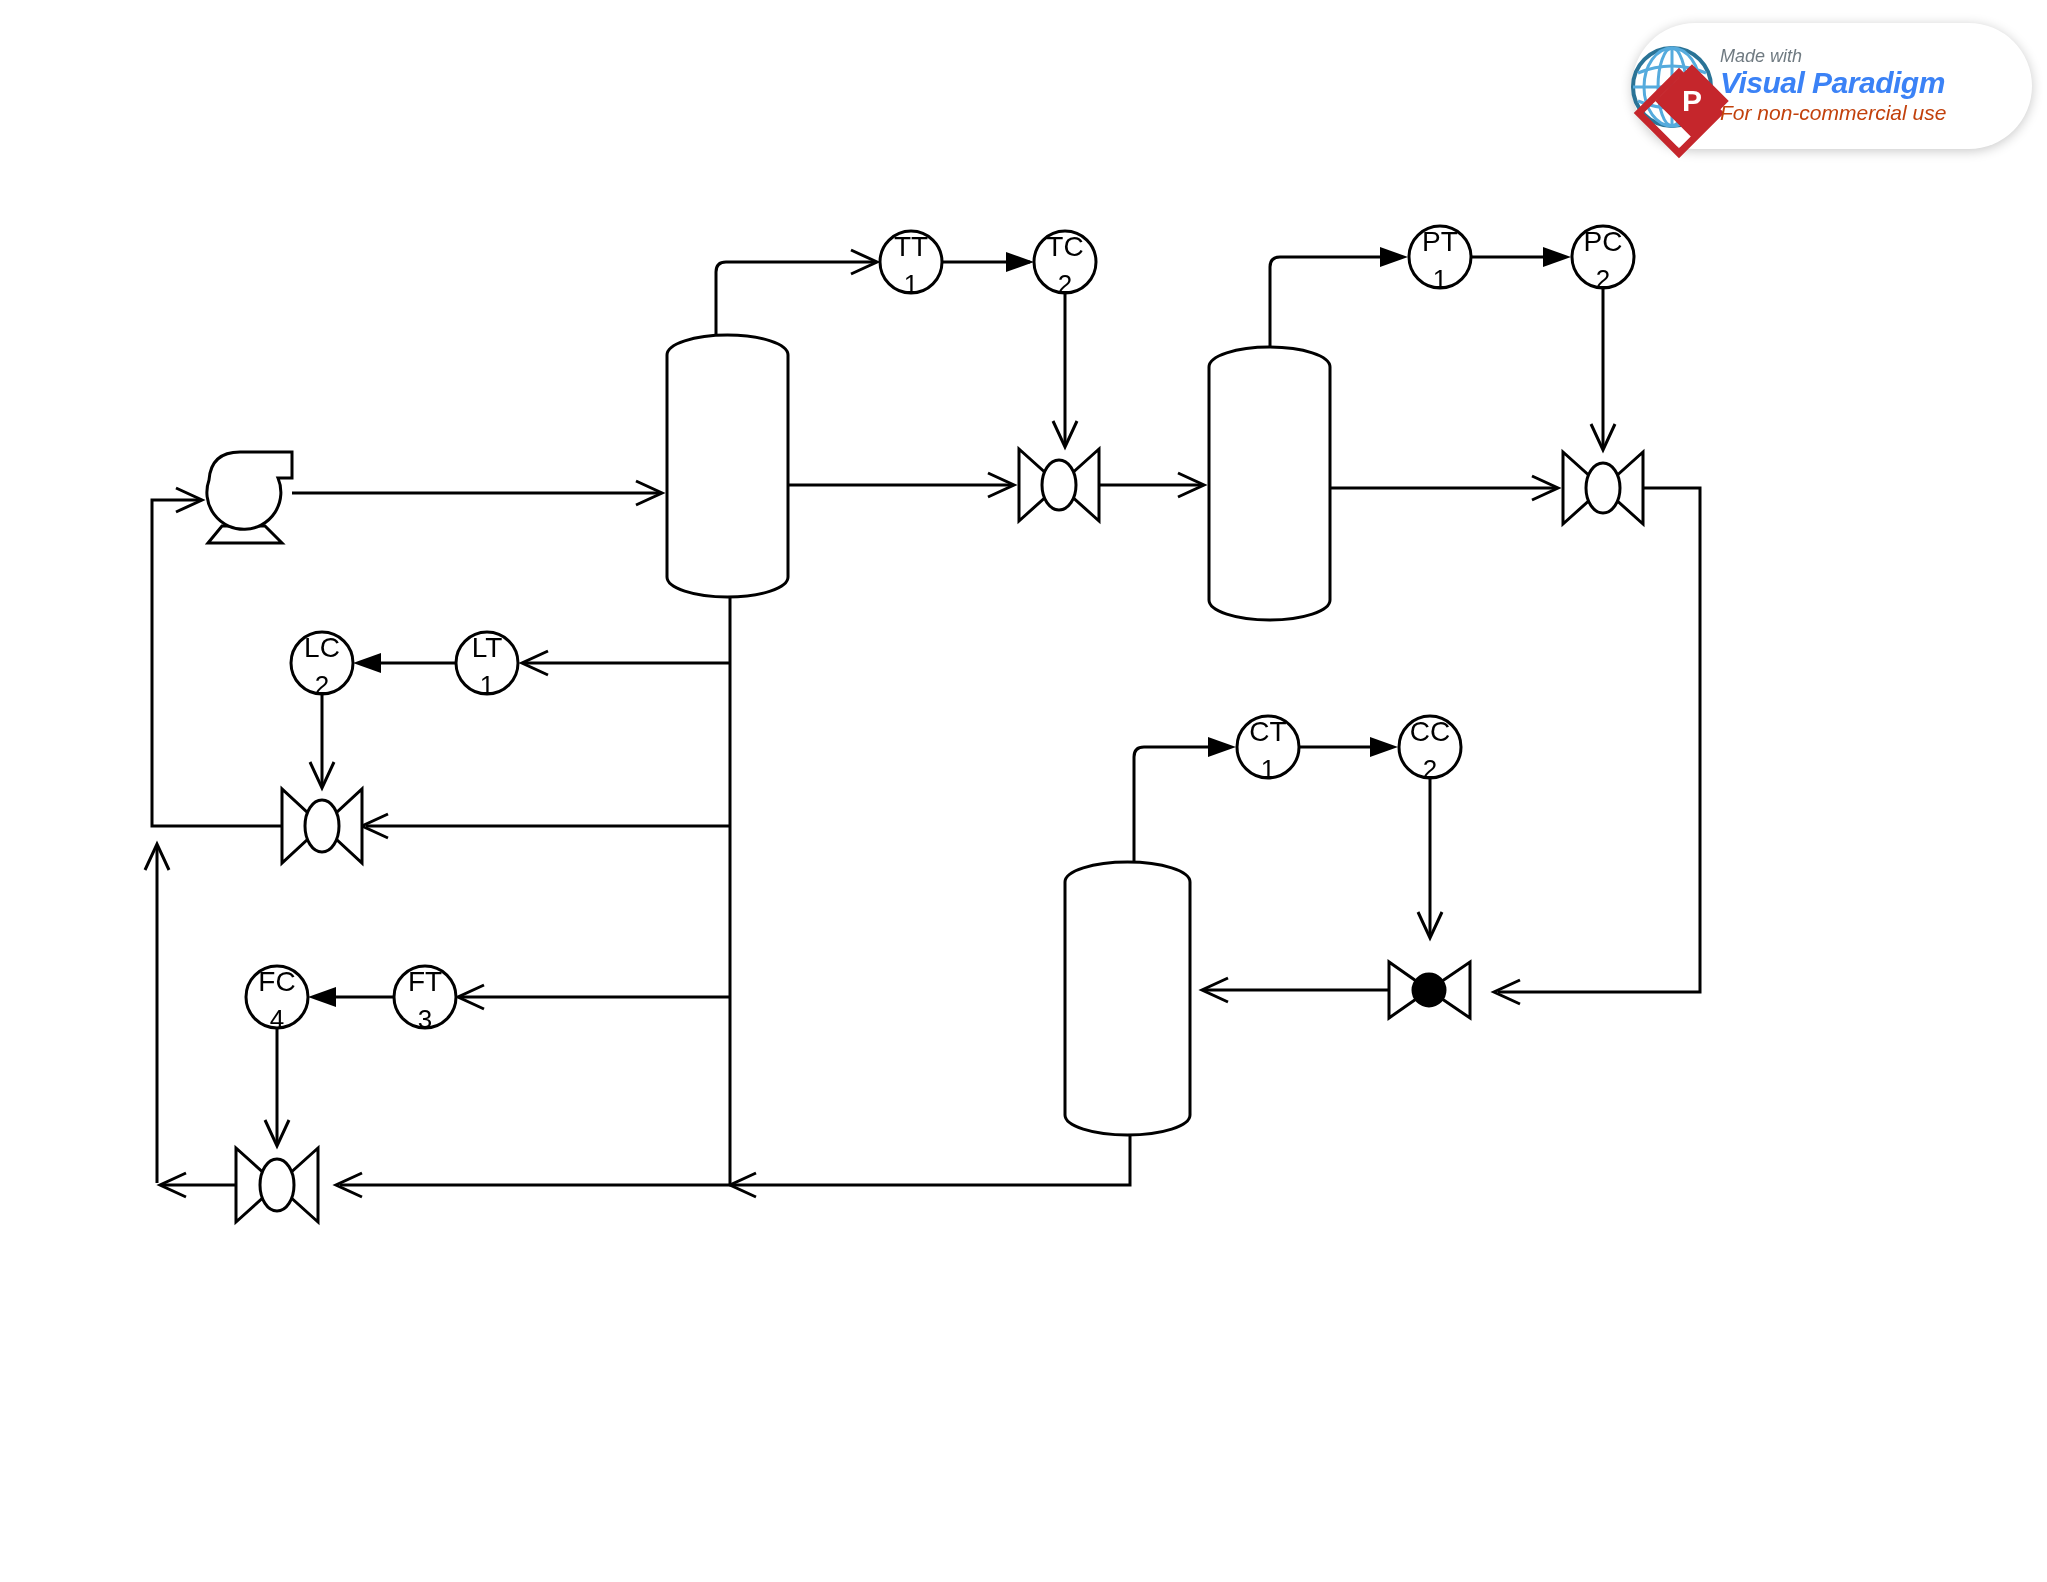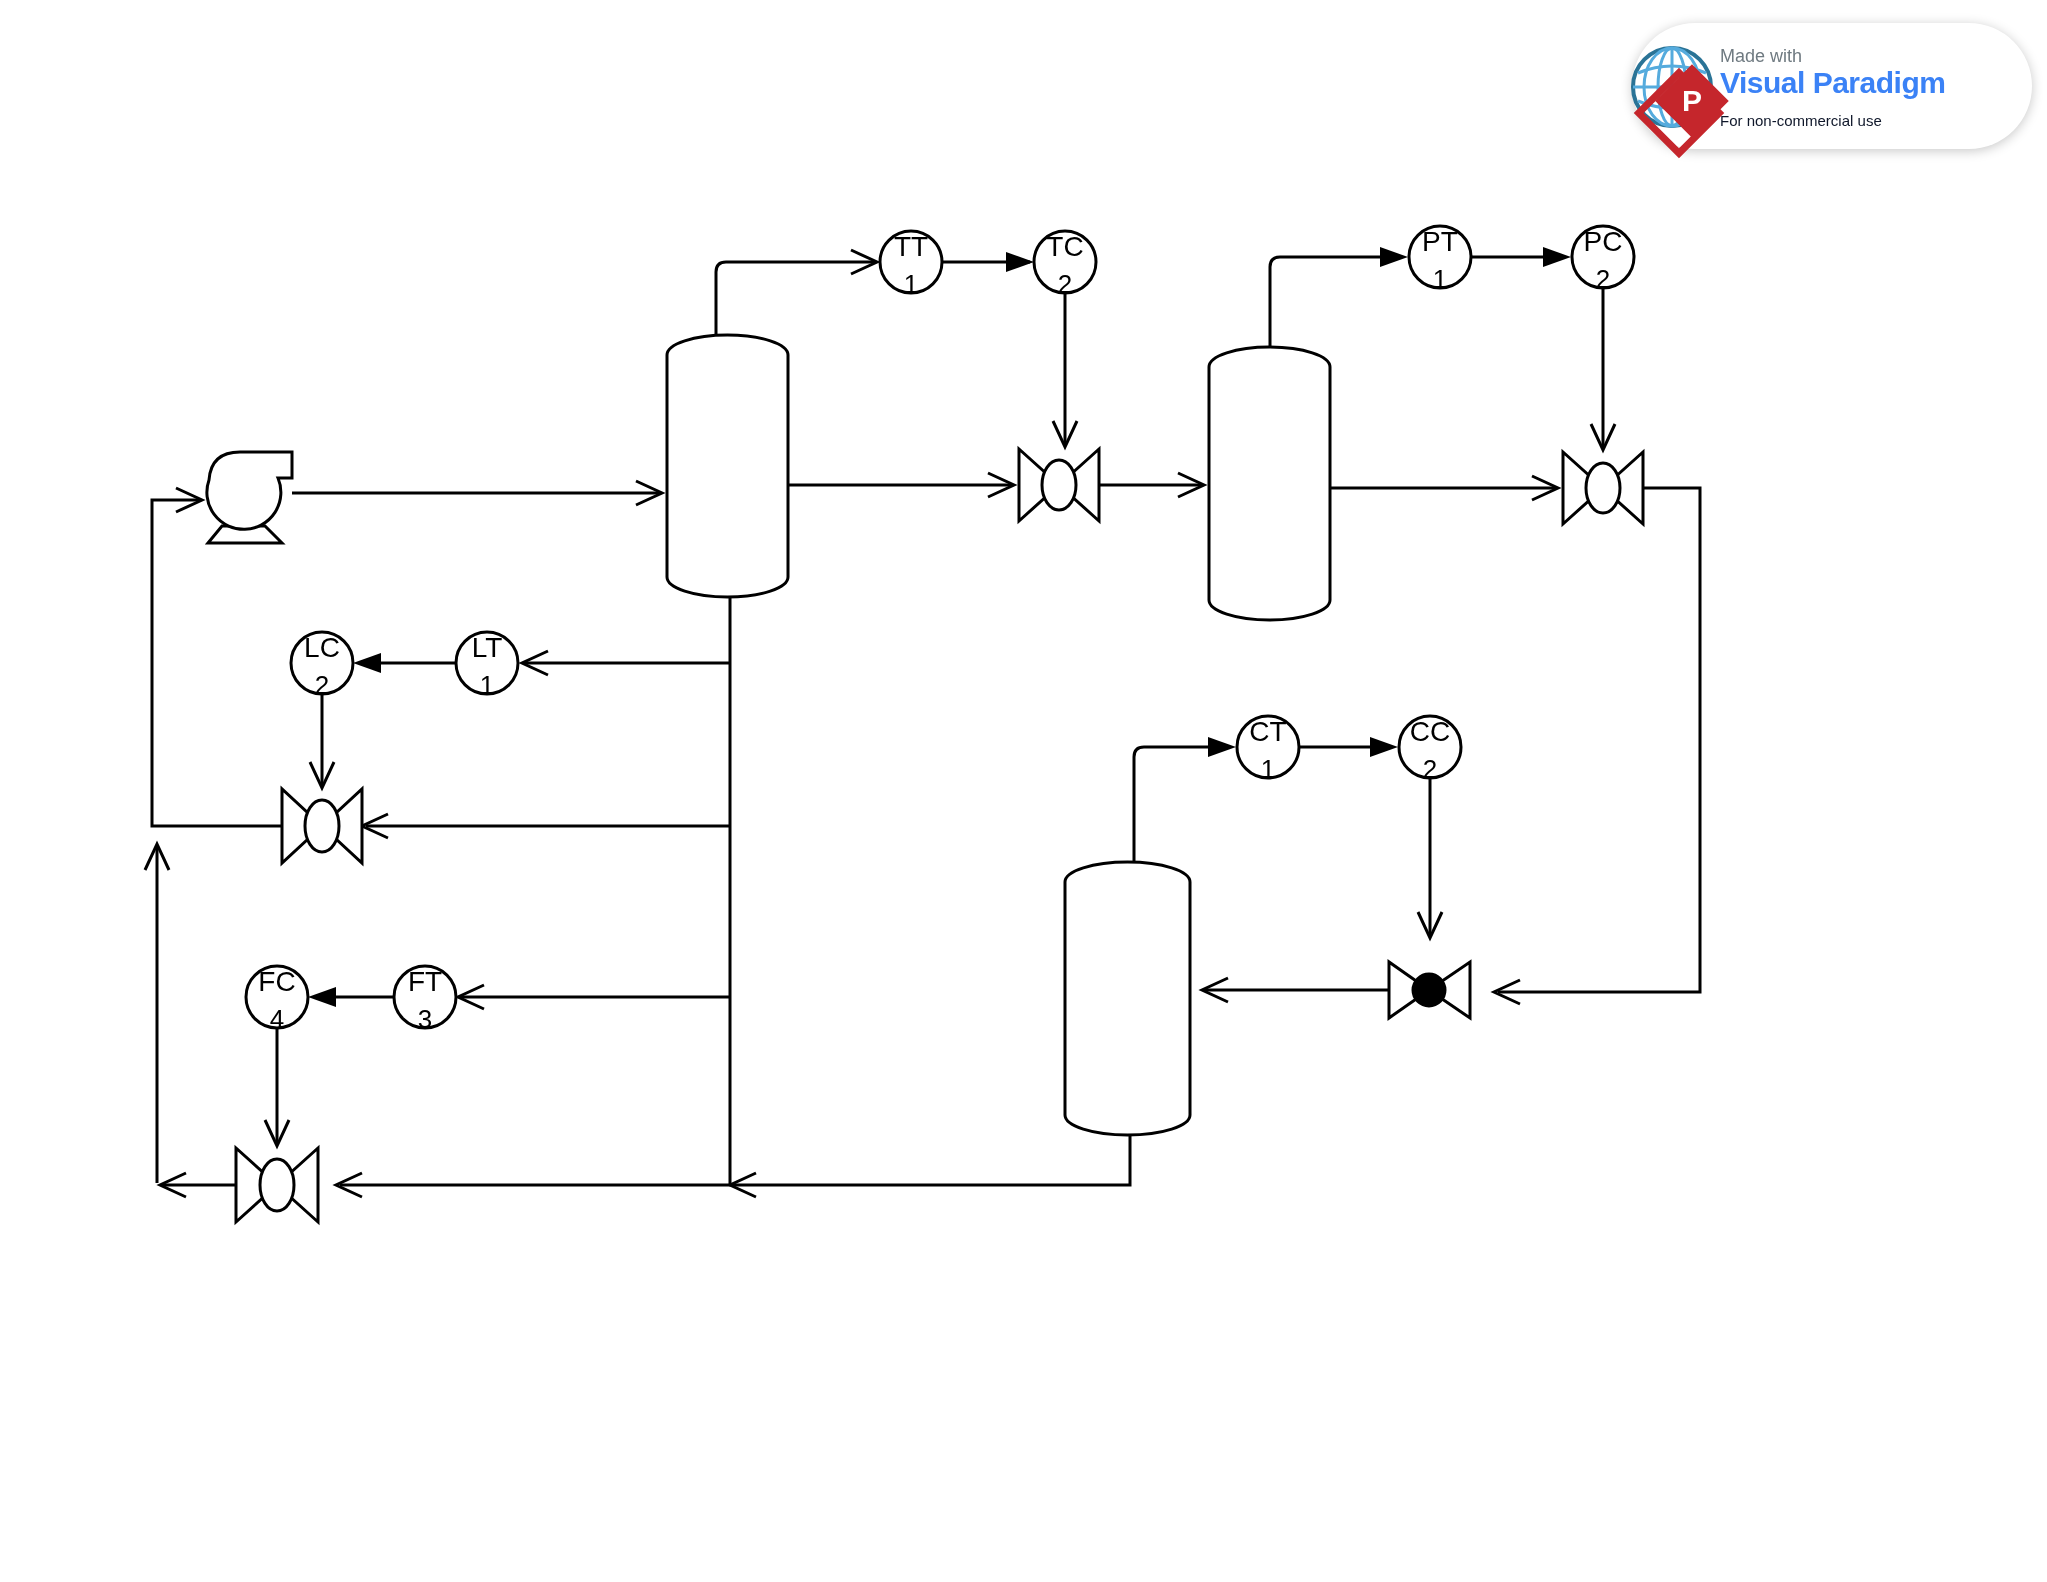--- a/index.html
+++ b/index.html
@@ -18,24 +18,24 @@
 
   
   .logo-pill{position:absolute;left:1632px;top:23px;width:400px;height:126px;
     background:#ffffff;border-radius:63px;box-shadow:0 2px 12px rgba(0,0,0,0.22);}
   .logo-globe{position:absolute;left:-2px;top:22px;width:84px;height:84px;}
   .logo-diamond-outline{position:absolute;left:15px;top:58px;width:50px;height:50px;
     border:7px solid #c5262c;transform:rotate(45deg);background:transparent;}
   .logo-diamond{position:absolute;left:34px;top:52px;width:52px;height:52px;
     background:#c5262c;transform:rotate(45deg);display:flex;align-items:center;justify-content:center;}
   .logo-diamond span{transform:rotate(-45deg);color:#ffffff;font-weight:bold;font-size:30px;}
-  .logo-text{position:absolute;left:88px;top:22px;}
+  .logo-text{position:absolute;left:88px;top:22px;font-style:italic;}
   .made-with{font-size:18px;line-height:22px;color:#6f7a81;}
   .brand{font-size:30px;line-height:32px;font-weight:bold;color:#3b82f6;letter-spacing:-0.5px;}
-  .subtitle{font-size:15px;line-height:24px;color:#0f172a;margin-top:10px;}
+  .subtitle{font-size:21px;line-height:24px;color:#c2410c;margin-top:2px;}
 </style>
 </head>
 <body>
 
 <svg class="diagram" width="2047" height="1582" viewBox="0 0 2047 1582">
 
   <g>
 
     <path class="pipe" d="M 282,826 L 152,826 L 152,500 L 200,500"></path>
     <path class="arrow-open" d="M 176,488 L 202,500 L 176,512"></path>

